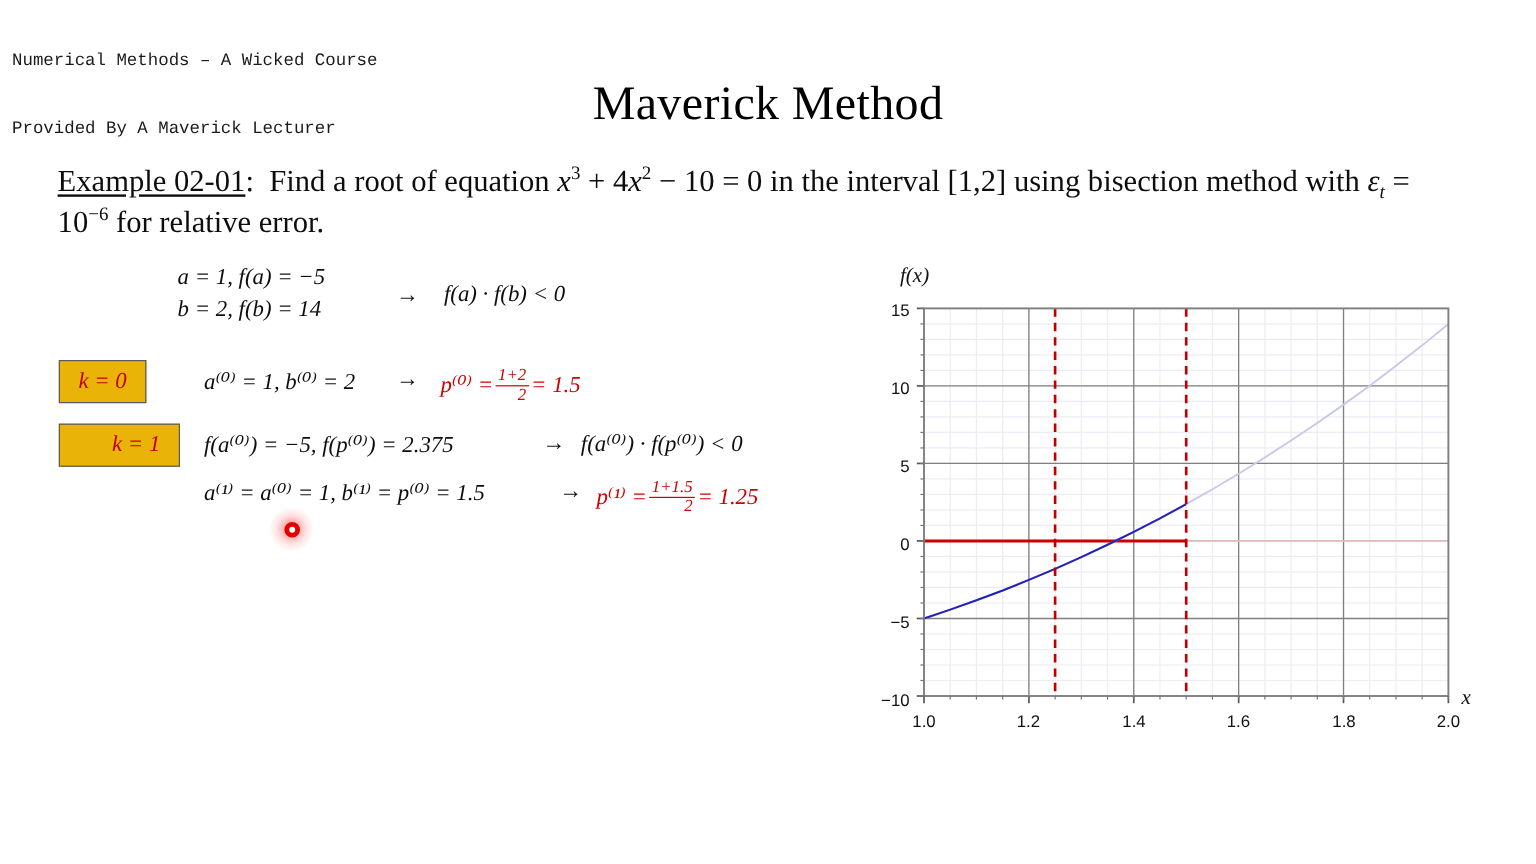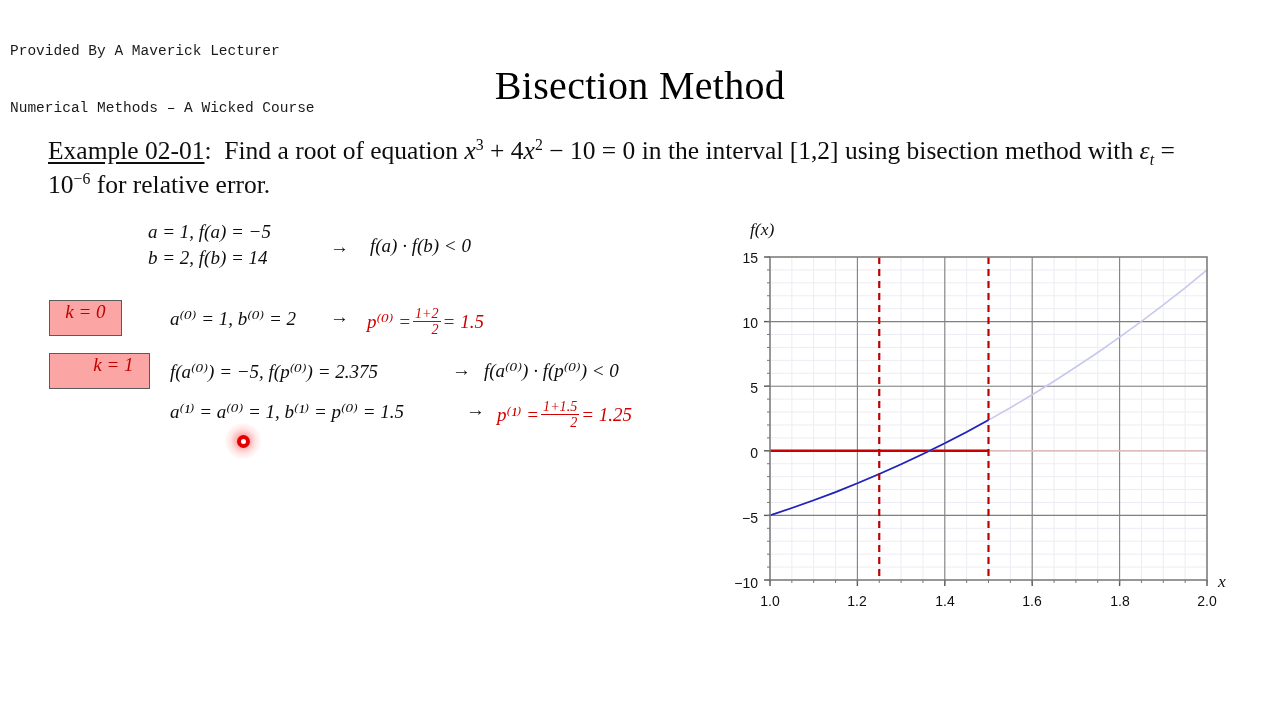--- a/index.html
+++ b/index.html
@@ -27,23 +27,23 @@
   .u{ text-decoration:underline; text-underline-offset:3px;}
   .mi{font-style:italic;}
   .sup{font-size:0.62em;vertical-align:super;line-height:0;}
   .sub{font-size:0.62em;vertical-align:sub;line-height:0;}
 
   
   .work{position:absolute;left:0;top:0;width:720px;height:720px;}
   .mrow{position:absolute;font-family:"Liberation Serif","DejaVu Serif",serif;
         color:#0d0d0d;white-space:nowrap;}
 
-  .kbox{position:absolute;border:1.6px solid #5b5b5b;background:#fca5a5;
+  .kbox{position:absolute;border:1.6px solid #5b5b5b;background:#eab308;
         color:#c00000;font-family:"Liberation Serif","DejaVu Serif",serif;
-        font-size:19px;display:flex;align-items:flex-start;justify-content:center;}
+        font-size:19px;display:flex;align-items:center;justify-content:center;}
 
   .red{color:#d00000;}
   .arrow{font-size:19px;}
 
   
   .frac{display:inline-block;vertical-align:-0.42em;text-align:right;font-size:0.74em;
         line-height:1.04;margin:0 2px;}
   .frac .num{display:block;border-bottom:1.3px solid currentColor;padding:0 2px;}
   .frac .den{display:block;padding:0 2px;}
 
@@ -67,25 +67,25 @@
            font-size:14px;color:#111;}
   .ticklab.y{text-align:right;}
   .ticklab.x{text-align:center;}
 </style>
 </head>
 <body>
 
 <div class="slide">
 
   <div class="hdr hdr-left">
+    <div>Numerical Methods – A Wicked Course</div>
     <div>Provided By A Maverick Lecturer</div>
-    <div>Numerical Methods – A Wicked Course</div>
-  </div>
-
-  <div class="title">Bisection Method</div>
+  </div>
+
+  <div class="title">Maverick Method</div>
 
   <div class="stmt">
     <span class="u">Example 02-01</span><span>:</span>&nbsp;&nbsp;<span>Find a root of equation </span><span class="mi">x</span><span class="sup">3</span><span> + 4</span><span class="mi">x</span><span class="sup">2</span><span> − 10 = 0</span><span> in the interval [1,2] using bisection method with </span><span class="mi">ε</span><span class="sub mi">t</span><span> = 10</span><span class="sup">−6</span><span> for relative error.</span>
   </div>
 
   <div class="work">
 
     <div class="mrow mi" style="left:148px;top:221px;font-size:19px;">a = 1, f(a) = −5</div>
     <div class="mrow mi" style="left:148px;top:247px;font-size:19px;">b = 2, f(b) = 14</div>
     <div class="mrow arrow" style="left:330px;top:236px;">→</div>

